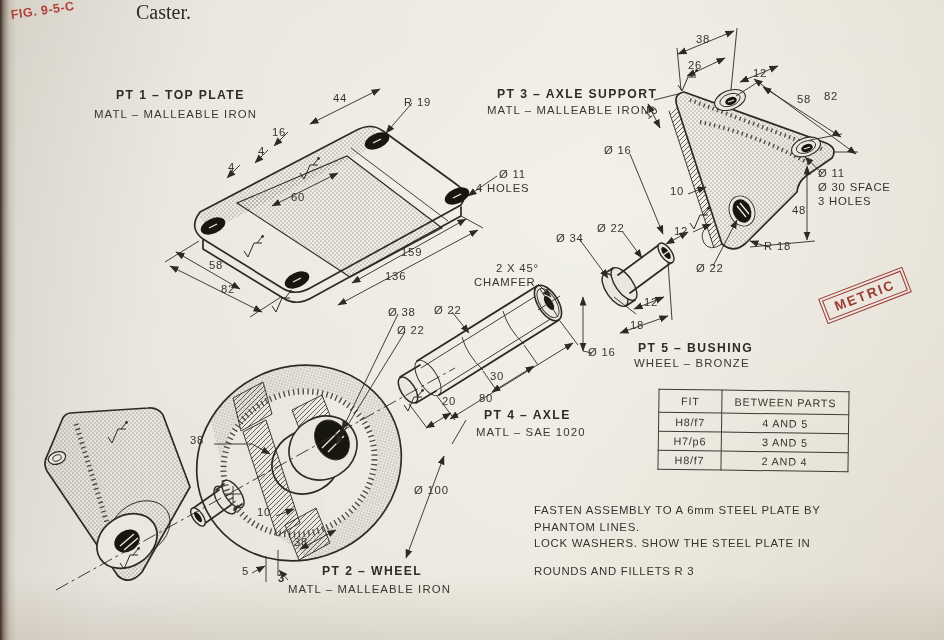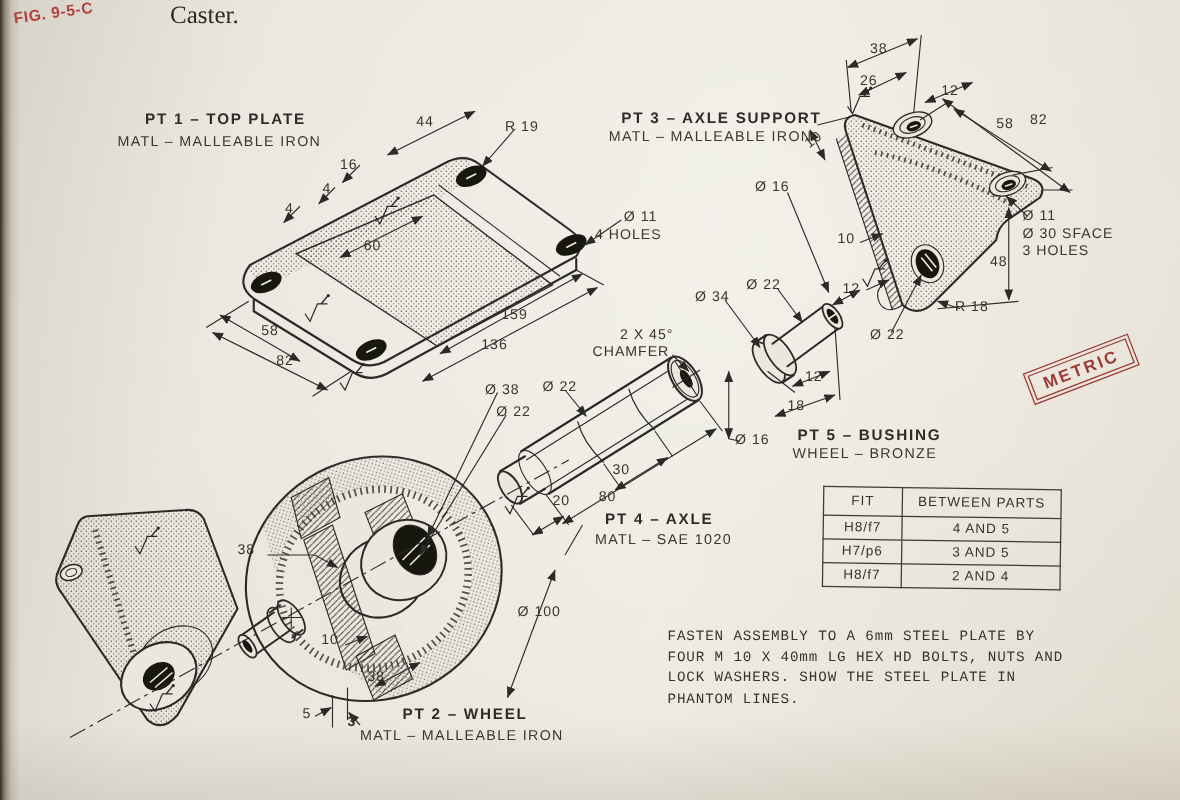--- a/index.html
+++ b/index.html
@@ -25,21 +25,21 @@
   .ptitle{position:absolute;z-index:2;font-size:12.2px;font-weight:bold;letter-spacing:1.4px;color:#2e2c26;white-space:nowrap;}
   .pmatl{position:absolute;z-index:2;font-size:11.4px;letter-spacing:1.1px;color:#3a372f;white-space:nowrap;}
   .fig-label{position:absolute;left:10px;top:8px;z-index:2;font-size:12.5px;font-weight:bold;color:#b0423a;transform:rotate(-8deg);transform-origin:left top;letter-spacing:.5px;}
   .page-title{position:absolute;left:88px;top:1px;z-index:2;font-family:Liberation Serif, serif;font-size:20px;color:#2c2a24;margin-left:48px;}
   .fit-table{position:absolute;left:658px;top:390px;z-index:2;border-collapse:collapse;transform:rotate(.8deg);}
   .fit-table th,.fit-table td{border:1.6px solid #3c3a33;font-size:10.8px;letter-spacing:.8px;color:#35332c;
     padding:3px 8px;text-align:center;font-weight:normal;}
   .fit-table th{padding:5px 8px;}
   .fit-table td:first-child,.fit-table th:first-child{width:46px;}
   .fit-table td:last-child,.fit-table th:last-child{width:110px;}
-  .notes{position:absolute;left:534px;top:502px;z-index:2;font-size:11.4px;letter-spacing:.7px;color:#36342d;line-height:16.5px;font-family:Liberation Mono, monospace;}
+  .notes{position:absolute;left:534px;top:502px;z-index:2;font-size:11.4px;letter-spacing:.7px;color:#36342d;line-height:16.5px;}
   .notes .gap{height:11px;}
   .stamp{position:absolute;left:820px;top:282px;z-index:2;transform:rotate(-21deg);border:1.8px solid #9c3a33;padding:2px;}
   .stamp-inner{border:1px solid #9c3a33;padding:2px 9px;color:#9c3a33;font-size:13.5px;font-weight:bold;letter-spacing:2px;}
 </style>
 </head>
 <body>
 
 <div class="page">
 
 <svg class="art" width="944" height="640" viewBox="0 0 944 640">
@@ -316,23 +316,23 @@
   </tr>
   <tr>
     <td>H8/f7</td>
     <td>2 AND 4</td>
   </tr>
 </tbody>
     </table>
 
 <div class="notes">
   <div>FASTEN ASSEMBLY TO A 6mm STEEL PLATE BY</div>
-  <div>FOUR M 10 X 40mm LG HEX HD BOLTS, NUTS AND</div>
+  <div>PHANTOM LINES.</div>
   <div>LOCK WASHERS. SHOW THE STEEL PLATE IN</div>
-  <div>PHANTOM LINES.</div>
   <div class="gap"></div>
+  <div>ROUNDS AND FILLETS R 3</div>
 </div>
 
 <div class="stamp">
   <div class="stamp-inner">METRIC</div>
 </div>
 
 </div>
 
 </body></html>

